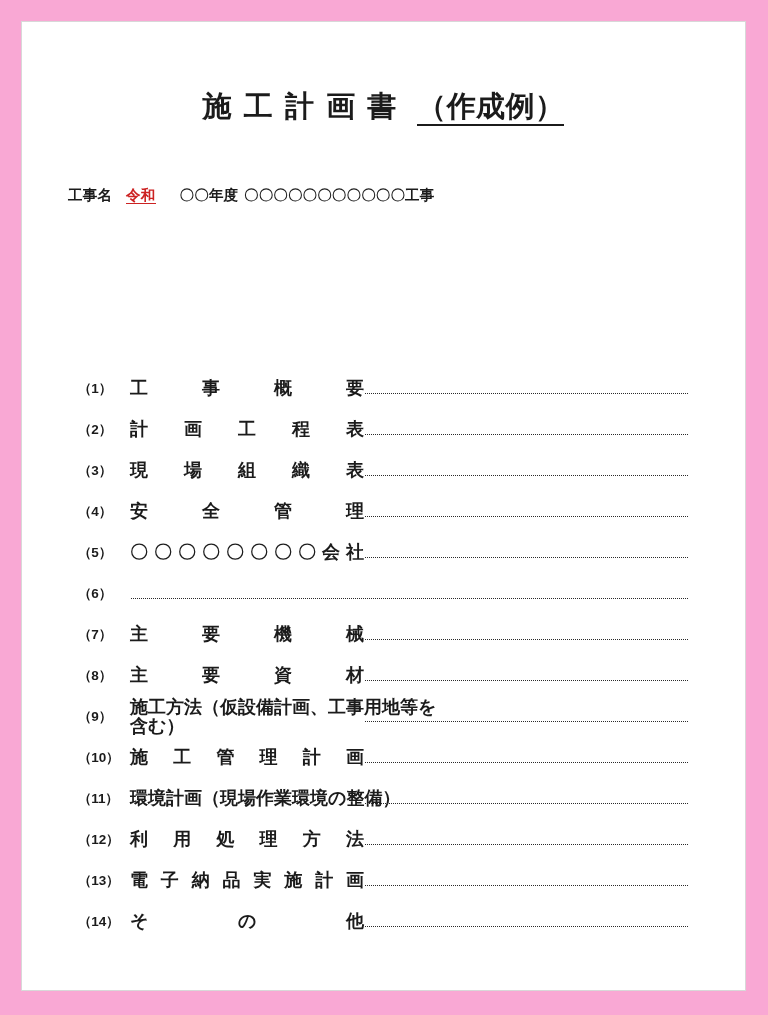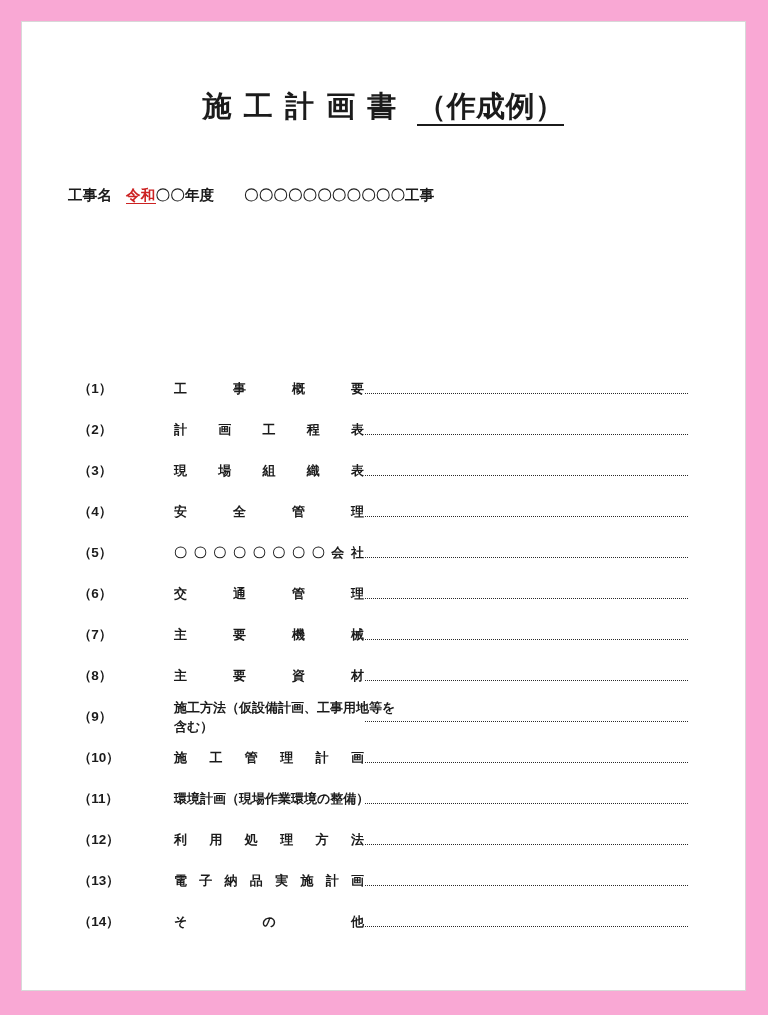--- a/index.html
+++ b/index.html
@@ -77,20 +77,21 @@
     flex: none;
     letter-spacing: 0.02em;
   }
   .hf-era {
     color: #cc2222;
     border-bottom: 1.5px solid #cc2222;
     letter-spacing: 0.02em;
   }
   .hf-yearpart {
     letter-spacing: 0.01em;
+    margin-left: 24px;
   }
   .hf-value {
     display: inline-block;
     width: 118px;
     flex: none;
   }
   .hf-main {
     letter-spacing: 0.01em;
   }
 
@@ -140,26 +141,25 @@
     font-size: 13.5px;
     text-align: left;
     letter-spacing: -0.01em;
     white-space: nowrap;
   }
   .toc-body {
     flex: none;
     width: 234px;
   }
   .toc-line {
-    font-size: 13px;
+    font-size: 18px;
     line-height: 19px;
     text-align: justify;
     text-align-last: justify;
     white-space: nowrap;
-    margin-left: 44px;
   }
   .toc-line.flat {
     text-align-last: left;
   }
   .toc-leader {
     flex: 1 1 auto;
     height: 0;
     margin-left: 1px;
     border-bottom: 1.4px dotted #2b2b2b;
     position: relative;
@@ -216,23 +216,20 @@
         </div>
         <div class="toc-item">
           <div class="toc-num">（5）</div>
           <div class="toc-body">
             <div class="toc-line">〇〇〇〇〇〇〇〇会社</div>
           </div>
           <div class="toc-leader"></div>
         </div>
         <div class="toc-item">
           <div class="toc-num">（6）</div>
-          <div class="toc-body">
-            <div class="toc-line">交通管理</div>
-          </div>
           <div class="toc-leader"></div>
         </div>
         <div class="toc-item">
           <div class="toc-num">（7）</div>
           <div class="toc-body">
             <div class="toc-line">主要機械</div>
           </div>
           <div class="toc-leader"></div>
         </div>
         <div class="toc-item">

